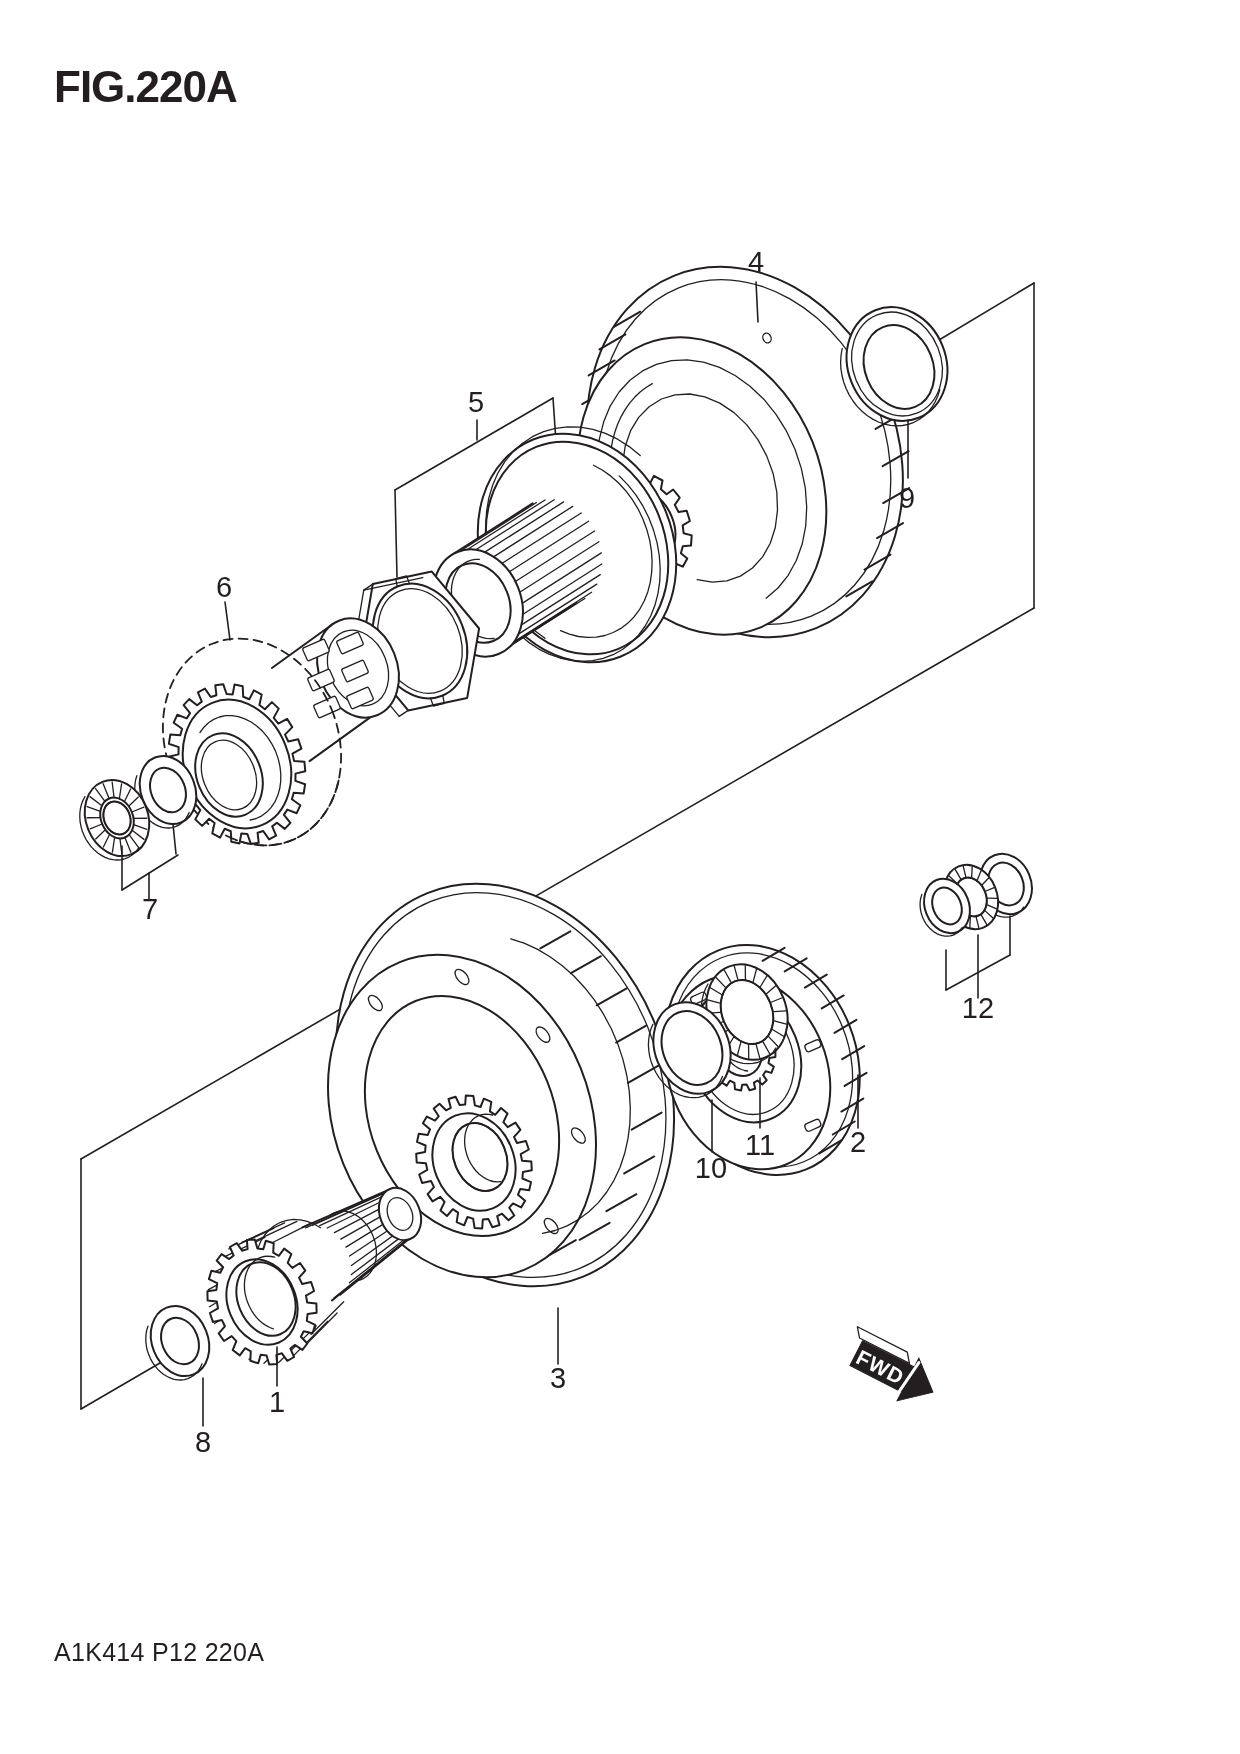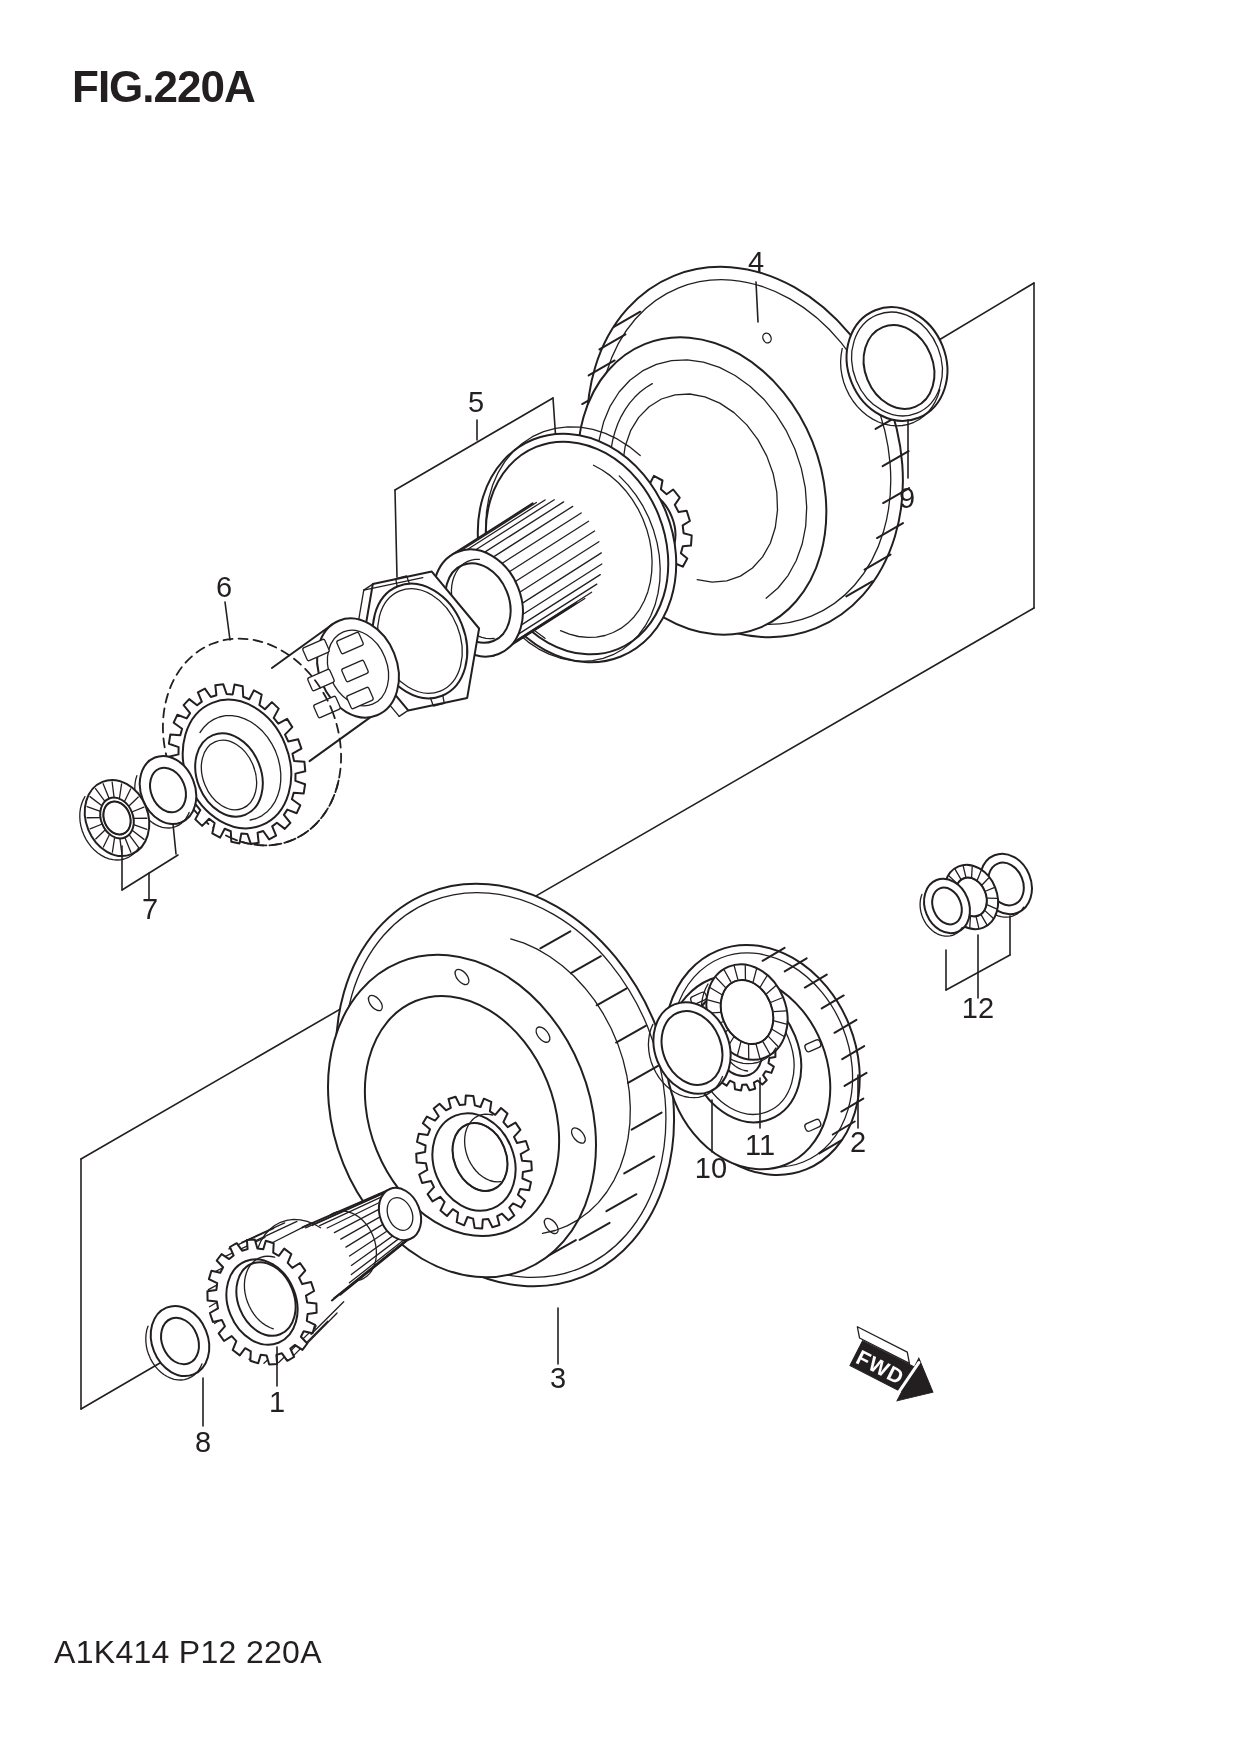--- a/index.html
+++ b/index.html
@@ -1,20 +1,20 @@
 <!DOCTYPE html>
 <html><head>
 <meta charset="utf-8">
 <style>
   html,body{margin:0;padding:0;background:#fff;}
   .page{position:relative;width:1240px;height:1754px;background:#fff;overflow:hidden;
         font-family:"Liberation Sans",sans-serif;color:#231f20;}
   .fig-title{position:absolute;left:54px;top:62px;font-size:44px;font-weight:600;
-             letter-spacing:-1px;color:#231f20;margin-left:18px;}
-  .footer{position:absolute;left:54px;top:1634px;font-size:32px;line-height:37px;
+             letter-spacing:-1px;color:#231f20;}
+  .footer{position:absolute;left:54px;top:1634px;font-size:25px;line-height:37px;
           font-weight:500;letter-spacing:0.3px;color:#231f20;}
   #diagram{position:absolute;left:0;top:0;}
   #diagram line,#diagram path,#diagram ellipse,#diagram rect,#diagram circle{
      stroke:#231f20;stroke-width:2;fill:none;stroke-linecap:round;stroke-linejoin:round;}
   #diagram .fill{fill:#ffffff;}
   #diagram .thin{stroke-width:1.3;}
   #diagram .plane{stroke-width:1.6;}
   #diagram .dash{stroke-dasharray:9 6;stroke-width:1.8;}
   #diagram .ink-fill{fill:#231f20;stroke:#231f20;}
   #diagram text{stroke:none;fill:#231f20;font-family:"Liberation Sans",sans-serif;

